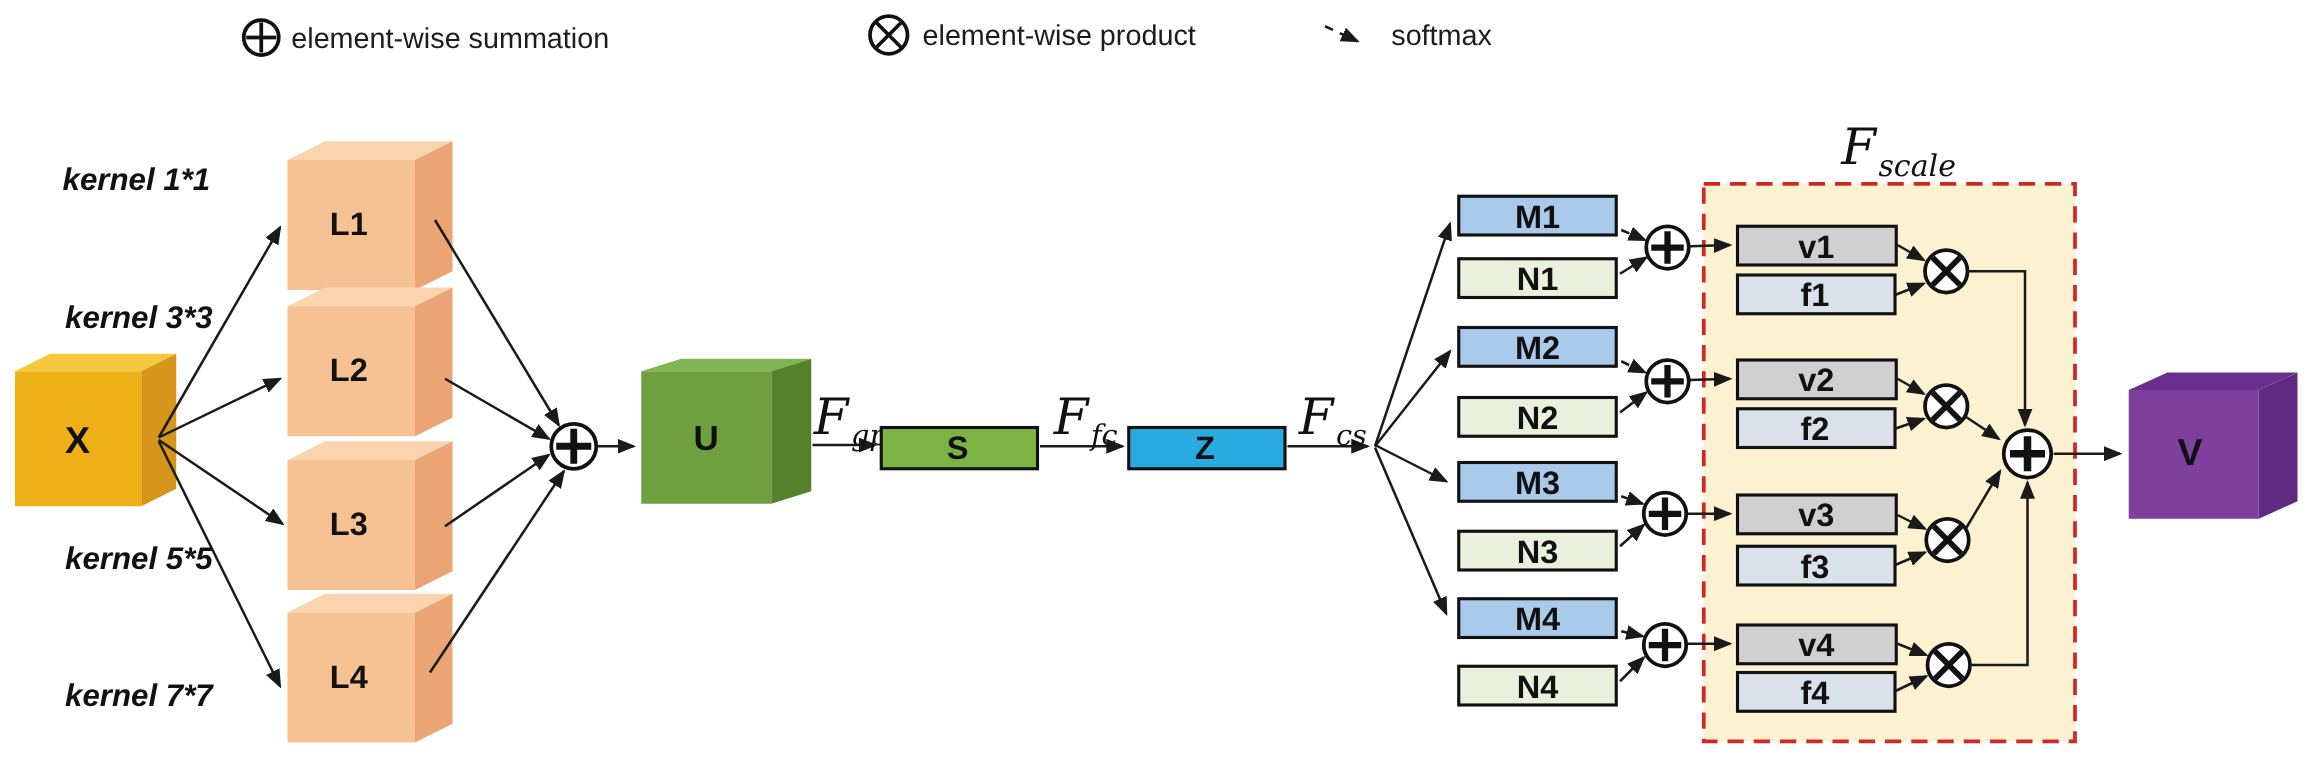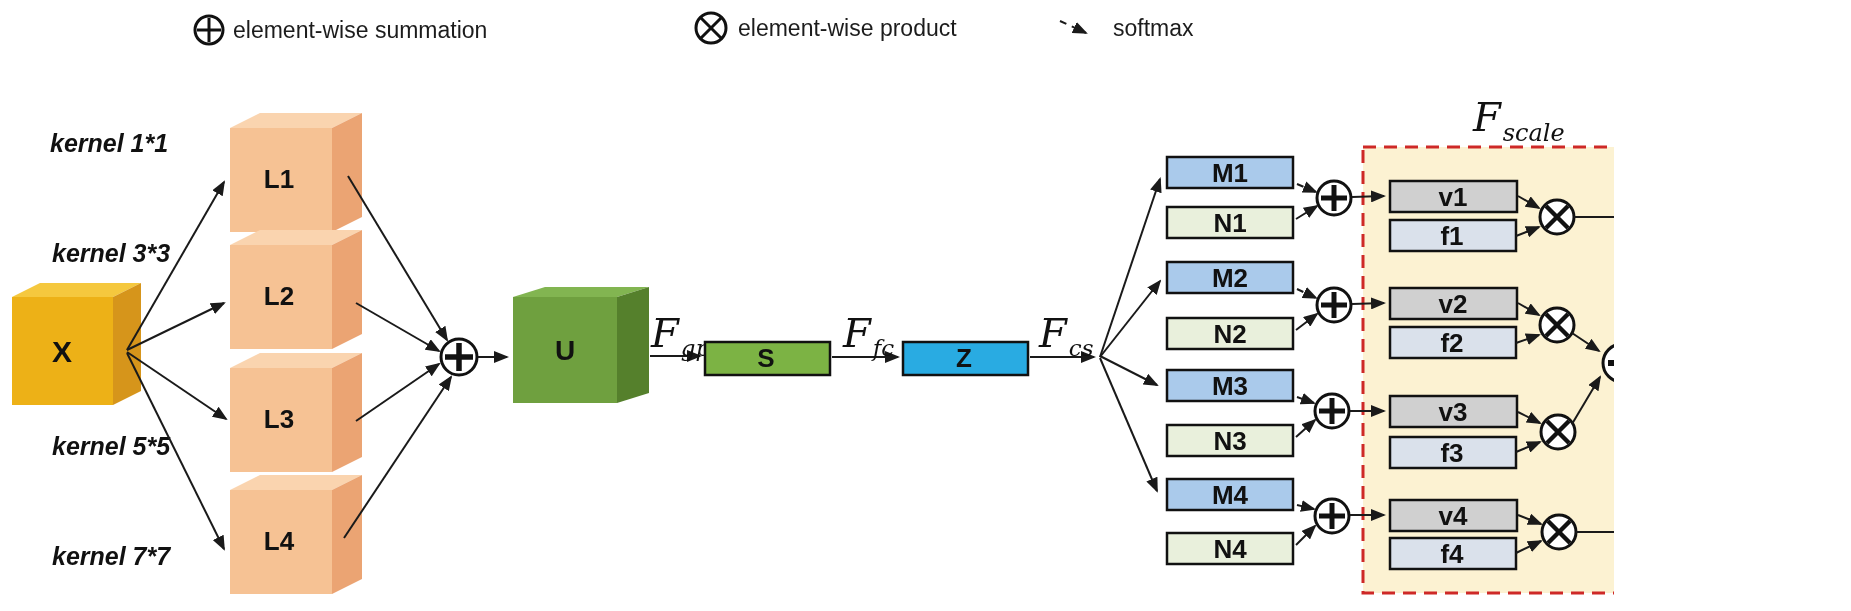--- a/index.html
+++ b/index.html
@@ -1,16 +1,16 @@
 <!DOCTYPE html>
 <html><head>
 <meta charset="utf-8">
 <style>
   html,body { margin:0; padding:0; background:#ffffff; }
-  .canvas { position:relative; width:1614px; height:611px; background:#ffffff; overflow:hidden; }
+  .canvas { position:relative; width:1851px; height:611px; background:#ffffff; overflow:hidden; }
   svg { display:block; }
   .legend-text { font-family:"Liberation Sans",sans-serif; font-size:23px; fill:#1c1c1c; }
   .kernel-lbl { font-family:"Liberation Sans",sans-serif; font-size:25px; font-weight:bold; font-style:italic; fill:#111; }
   .cube-lbl { font-family:"Liberation Sans",sans-serif; font-weight:bold; fill:#111; text-anchor:middle; }
   .box-lbl { font-family:"Liberation Sans",sans-serif; font-size:26px; font-weight:bold; fill:#111; text-anchor:middle; }
   .math { font-family:"DejaVu Serif",serif; font-style:italic; fill:#111; }
   .arrow { stroke:#1a1a1a; stroke-width:2; fill:none; }
   .dashed { stroke-dasharray:7 6; }
   .opcircle { fill:#ffffff; stroke:#111; stroke-width:3; }
   .opline { stroke:#111; fill:none; }

